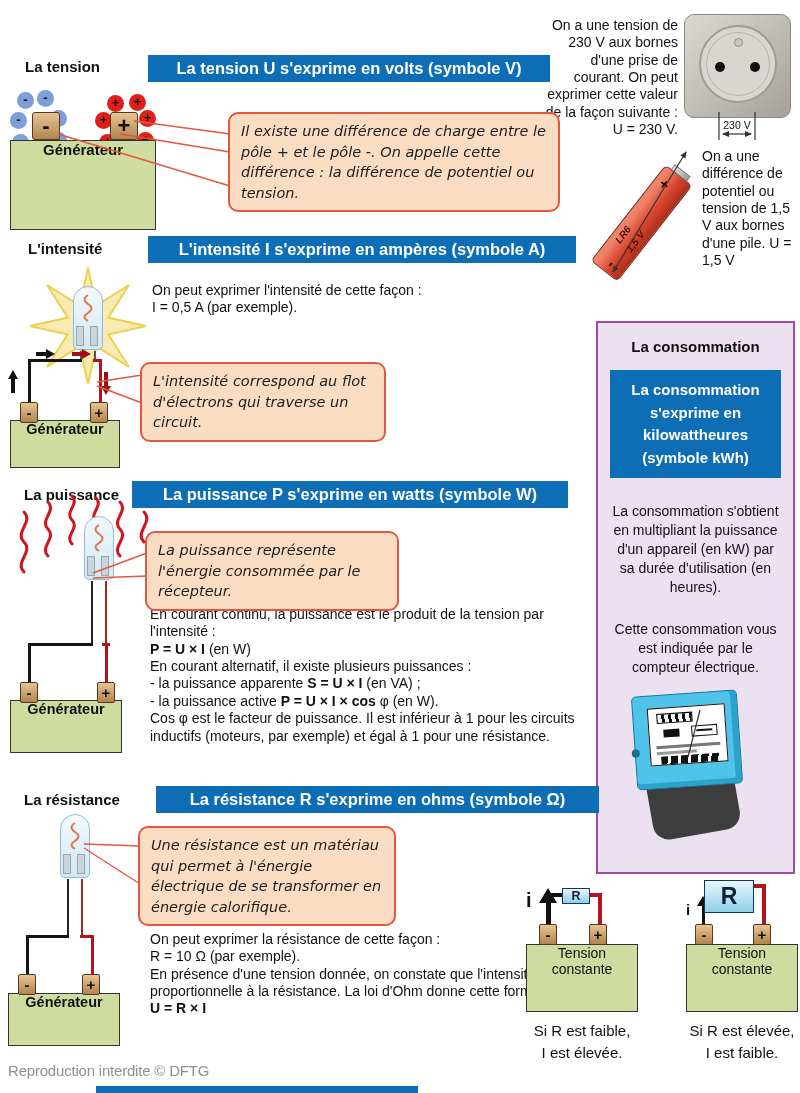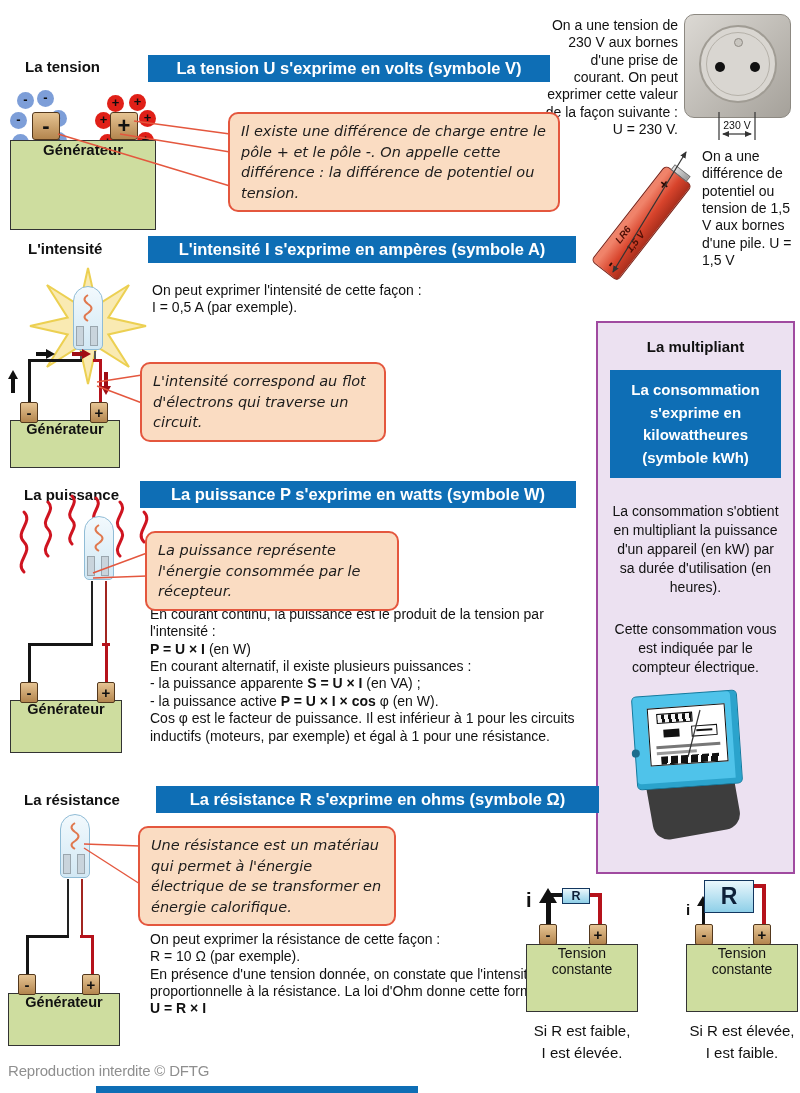--- a/index.html
+++ b/index.html
@@ -193,21 +193,21 @@
     <div style="position:absolute;left:3px;top:0;width:4px;height:14px;background:#a00d14;"></div>
     <div class="tri" style="left:0;top:14px;border-left:5px solid transparent;border-right:5px solid transparent;border-top:9px solid #a00d14;"></div>
   </div>
   <div class="gen" style="left:10px;top:420px;width:110px;height:48px;">
     <div class="genlbl">Générateur</div>
   </div>
   <div class="term sm" style="left:20px;top:402px;">-</div>
   <div class="term sm" style="left:90px;top:402px;">+</div>
 
   <div class="consbox">
-    <div class="cons-title">La multipliant</div>
+    <div class="cons-title">La consommation</div>
     <div class="cons-banner">La consommation s'exprime en kilowattheures (symbole kWh)</div>
     <div class="cons-text">La consommation s'obtient en multipliant la puissance d'un appareil (en kW) par sa durée d'utilisation (en heures).</div>
     <div class="cons-text">Cette consommation vous est indiquée par le compteur électrique.</div>
     <div class="meter">
       <div class="meter-base"></div>
       <div class="meter-body">
         <div class="meter-screen">
           <div class="meter-digits"></div>
           <div class="meter-seal"></div>
           <div class="meter-dial">
@@ -216,21 +216,21 @@
           <div class="meter-tl1"></div>
           <div class="meter-tl2"></div>
           <div class="meter-scrawl"></div>
         </div>
         <div class="meter-screw"></div>
       </div>
     </div>
   </div>
 
   <div class="seclabel" style="left:24px;top:486px;">La puissance</div>
-  <div class="banner" style="left:140px;top:481px;width:436px;">La puissance P s'exprime en watts (symbole W)</div>
+  <div class="banner" style="left:132px;top:481px;width:436px;">La puissance P s'exprime en watts (symbole W)</div>
 
   <svg class="abs" style="left:8px;top:494px;z-index:1;" width="165" height="95" viewBox="0 0 165 95">
     <g stroke="#cf1420" stroke-width="3" fill="none" stroke-linecap="round">
       <path d="M16,18 c10,10 -10,20 0,30 c10,10 -10,20 0,30"></path>
       <path d="M40,8 c9,9 -9,18 0,27 c9,9 -9,18 0,27"></path>
       <path d="M64,2 c8,8 -8,16 0,24 c8,8 -8,16 0,24"></path>
       <path d="M88,4 c8,8 -8,16 0,24 c8,8 -8,16 0,24"></path>
       <path d="M112,8 c9,9 -9,18 0,27 c9,9 -9,18 0,27"></path>
       <path d="M136,18 c10,10 -10,20 0,30"></path>
       <path d="M146,52 c8,6 -2,14 6,20"></path>

